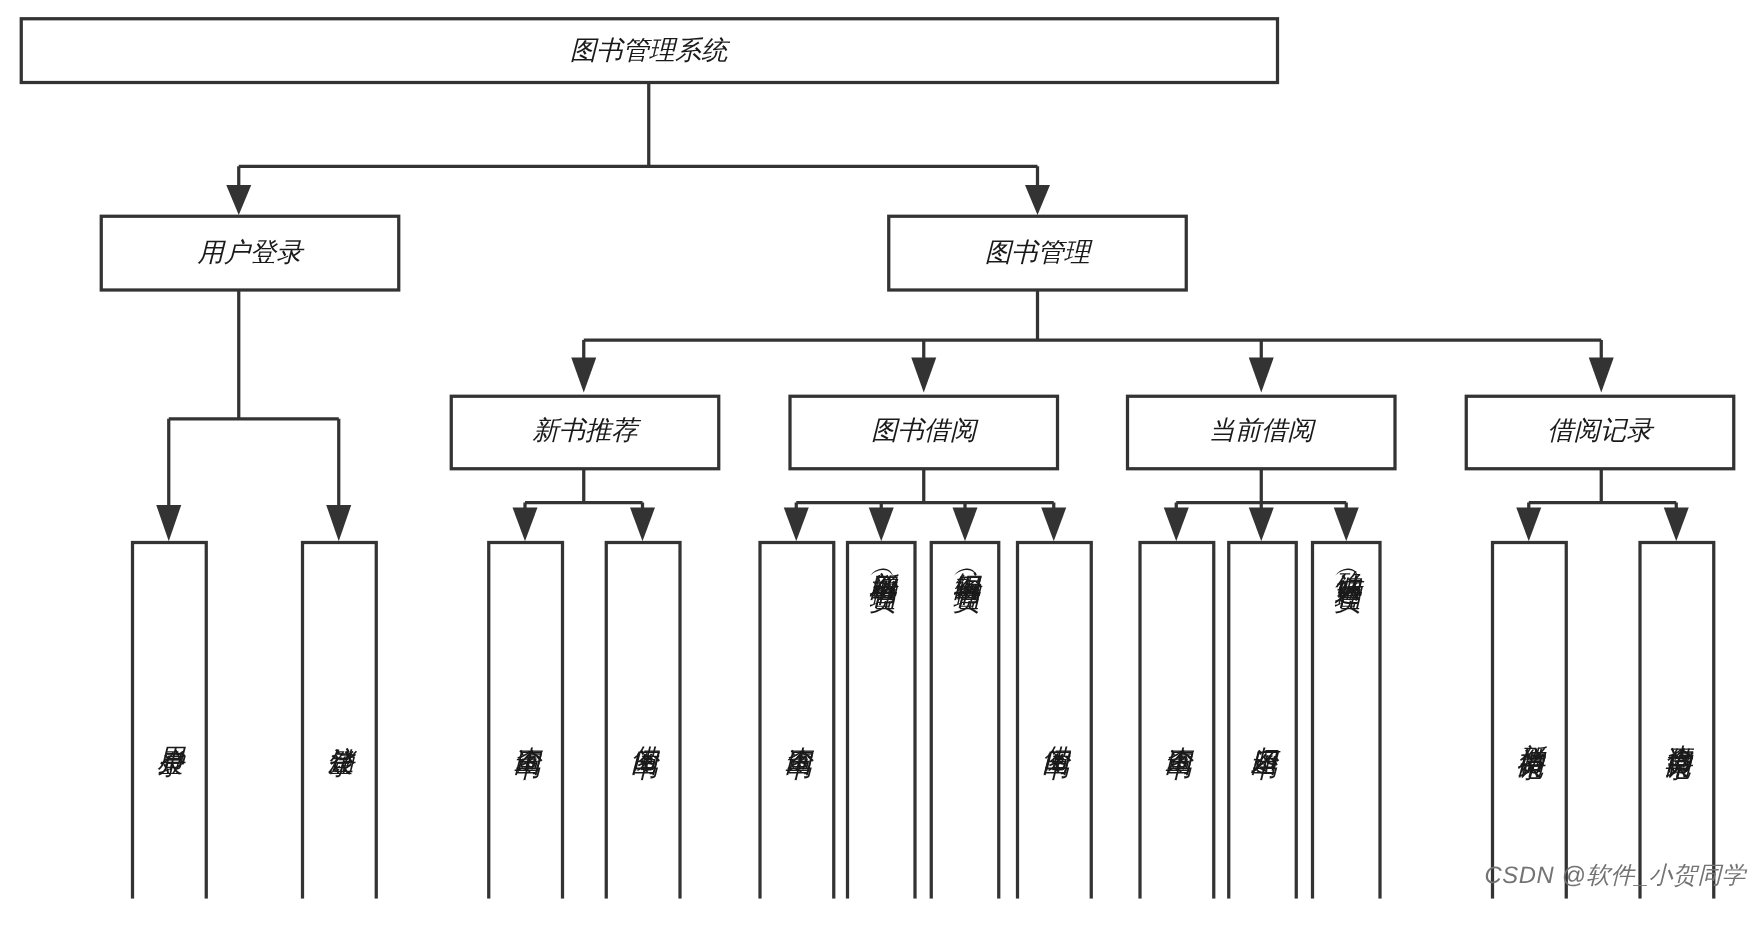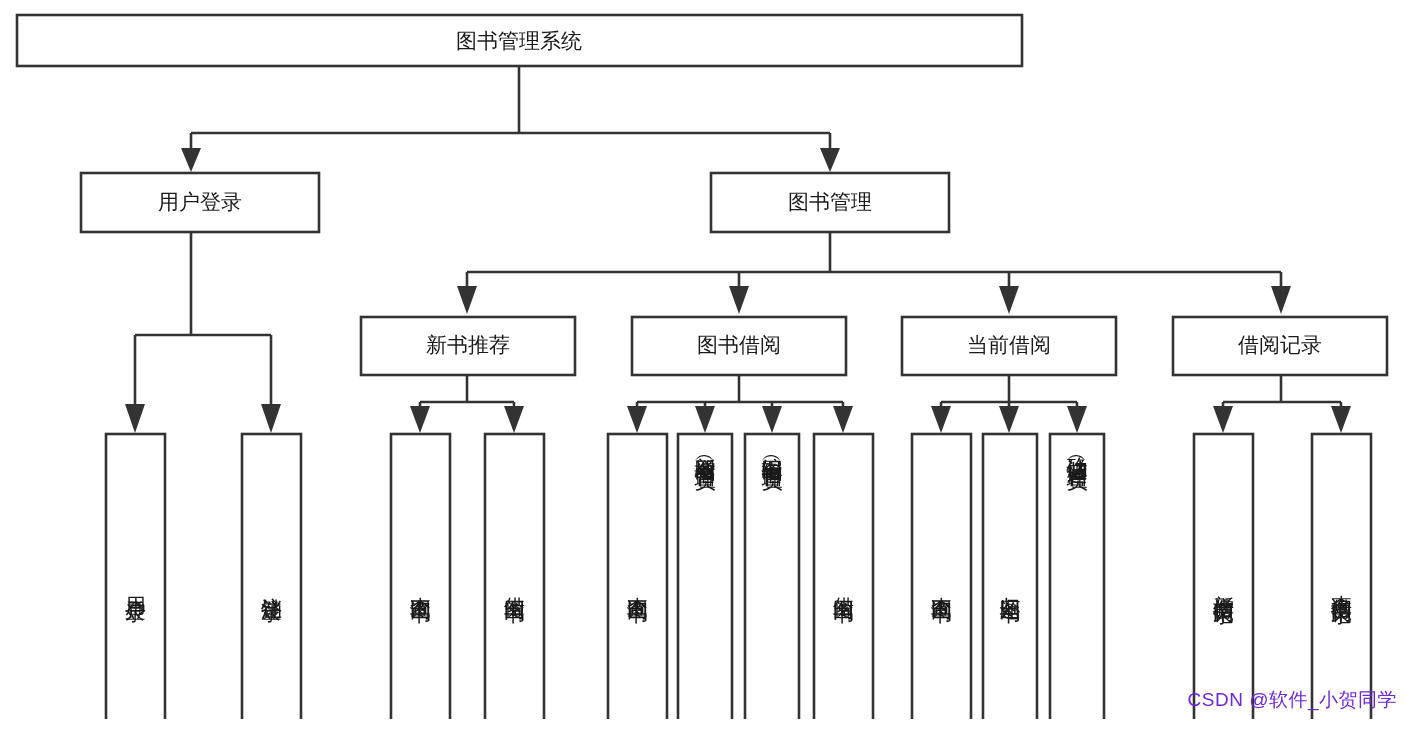--- a/index.html
+++ b/index.html
@@ -9,20 +9,21 @@
   }
   body {
     font-family: "Liberation Sans", "DejaVu Sans", sans-serif;
   }
   #diagram-root {
     position: relative;
     width: 1405px;
     height: 719px;
     overflow: hidden;
     background: #ffffff;
+    font-style: italic;
   }
   svg.diagram {
     position: absolute;
     top: 0;
     left: 0;
     width: 1405px;
     height: 747px;
     display: block;
   }
   .node-box {
@@ -64,21 +65,21 @@
     display: flex;
     align-items: center;
     justify-content: center;
   }
   .watermark {
     position: absolute;
     right: 8px;
     bottom: 6px;
     font-family: "Liberation Sans", "DejaVu Sans", sans-serif;
     font-size: 19px;
-    color: #6d28d9;
+    color: #737373;
     white-space: nowrap;
     letter-spacing: 0.5px;
   }
 </style>
 </head>
 <body>
 
 <div id="diagram-root">
 
   <svg class="diagram" viewBox="0 0 1405 747">

